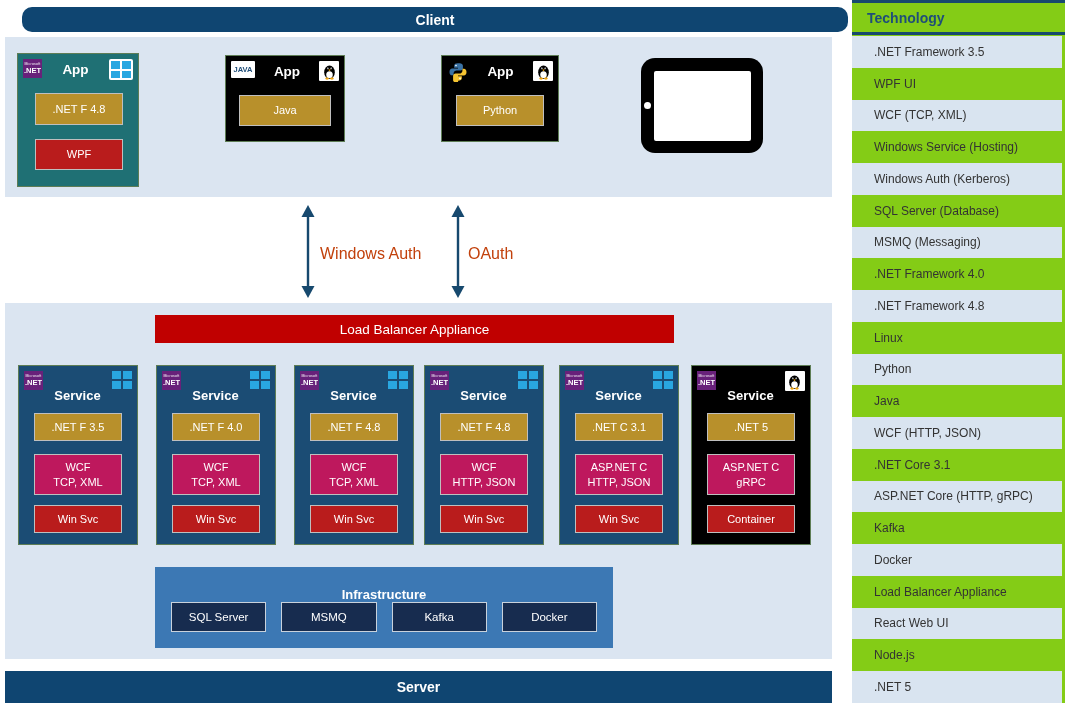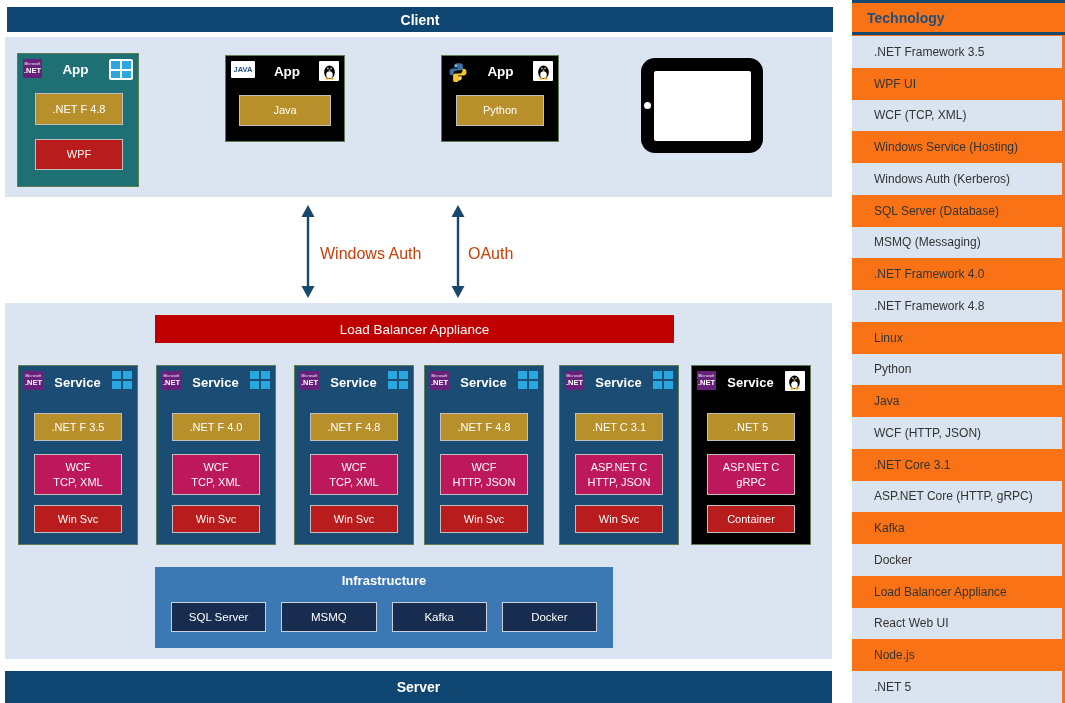--- a/index.html
+++ b/index.html
@@ -2,21 +2,21 @@
 <html><head>
 <meta charset="utf-8">
 <style>
   html,body{margin:0;padding:0;background:#fff;}
   #page{position:relative;width:1065px;height:703px;background:#fff;overflow:hidden;
         font-family:"Liberation Sans",sans-serif;}
 
   
   .banner{position:absolute;color:#fff;font-weight:bold;font-size:14px;
           display:flex;align-items:center;justify-content:center;background:#0F4571;}
-  .banner-client{left:7px;top:7px;width:826px;height:25px;}
+  .banner-client{left:22px;top:7px;width:826px;height:25px;border-radius:10px;}
   .banner-server{left:5px;top:671px;width:827px;height:32px;}
   .panel{position:absolute;background:#DBE5F1;}
   .panel-client{left:5px;top:37px;width:827px;height:160px;}
   .panel-server{left:5px;top:303px;width:827px;height:356px;}
 
   .lb-banner{position:absolute;left:155px;top:315px;width:519px;height:28px;background:#C00000;
              color:#fff;font-size:13.5px;display:flex;align-items:center;justify-content:center;}
 
   
   .appbox{position:absolute;border:1px solid #5E7D55;}
@@ -50,35 +50,35 @@
 
   
   .varrow{position:absolute;top:205px;width:16px;height:93px;}
   .arrow-label{position:absolute;font-size:16px;color:#c2410c;}
 
   
   .service{position:absolute;top:365px;width:118px;height:178px;border:1px solid #5E7D55;}
   .svc-navy{background:#1B4C74;}
   .svc-black{background:#000;}
   .svc-header{display:flex;align-items:flex-start;justify-content:space-between;padding:5px 5px 0 5px;}
-  .svc-title{color:#fff;font-weight:bold;font-size:13px;margin-top:4px;}
+  .svc-title{color:#fff;font-weight:bold;font-size:13px;margin-top:17px;}
   .service .sbox{left:15px;width:86px;}
   .service .s-runtime{top:47px;height:26px;}
   .service .s-mw{top:88px;height:39px;}
   .service .s-host{top:139px;height:26px;}
 
   
   .infra{position:absolute;left:155px;top:567px;width:458px;height:81px;background:#3C78B4;}
-  .infra-title{color:#fff;font-weight:bold;font-size:13px;text-align:center;padding-top:6px;}
+  .infra-title{color:#fff;font-weight:bold;font-size:13px;text-align:center;padding-top:20px;}
   .infra-items{position:absolute;left:16px;right:16px;top:35px;height:30px;display:flex;gap:15px;}
   .infra-item{flex:1;background:#172C4F;border:1px solid #C9D2DC;color:#fff;font-size:11.5px;
               display:flex;align-items:center;justify-content:center;}
 
   
-  .sidebar{position:absolute;left:852px;top:0;width:213px;height:703px;background:#f97316;}
+  .sidebar{position:absolute;left:852px;top:0;width:213px;height:703px;background:#84cc16;}
   .sidebar-topline{position:absolute;left:0;top:0;width:100%;height:3px;background:#17496E;}
   .sidebar-header{position:absolute;left:0;top:5px;width:100%;padding-left:15px;box-sizing:border-box;
                   font-size:14px;font-weight:bold;color:#1F4E79;line-height:26px;}
   .sidebar-underline{position:absolute;left:0;top:32px;width:100%;height:3px;background:#17496E;}
   #tech-list{position:absolute;left:0;top:36px;width:100%;}
   .tech-row{height:31.76px;display:flex;align-items:center;padding-left:22px;box-sizing:border-box;
             font-size:12px;color:#333;}
   .tech-row:nth-child(odd){background:#D9E4F0;width:210px;}
 </style>
 </head>

